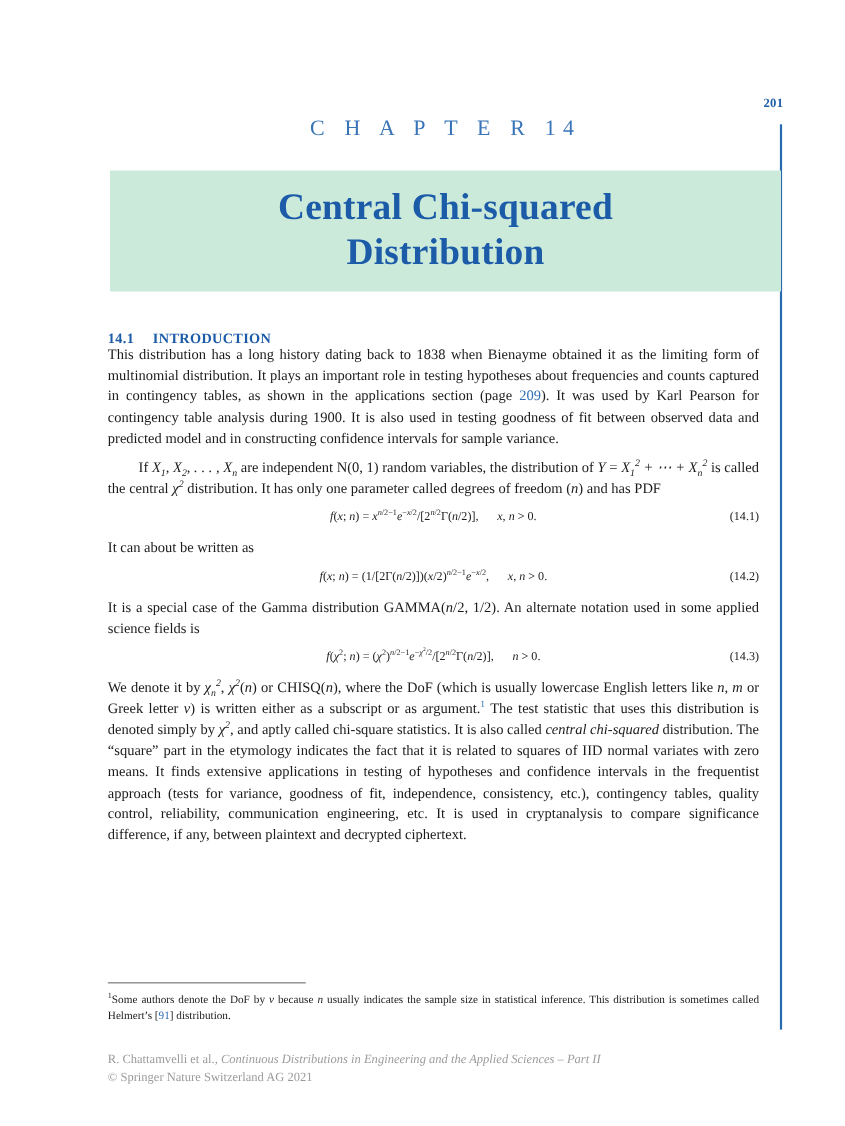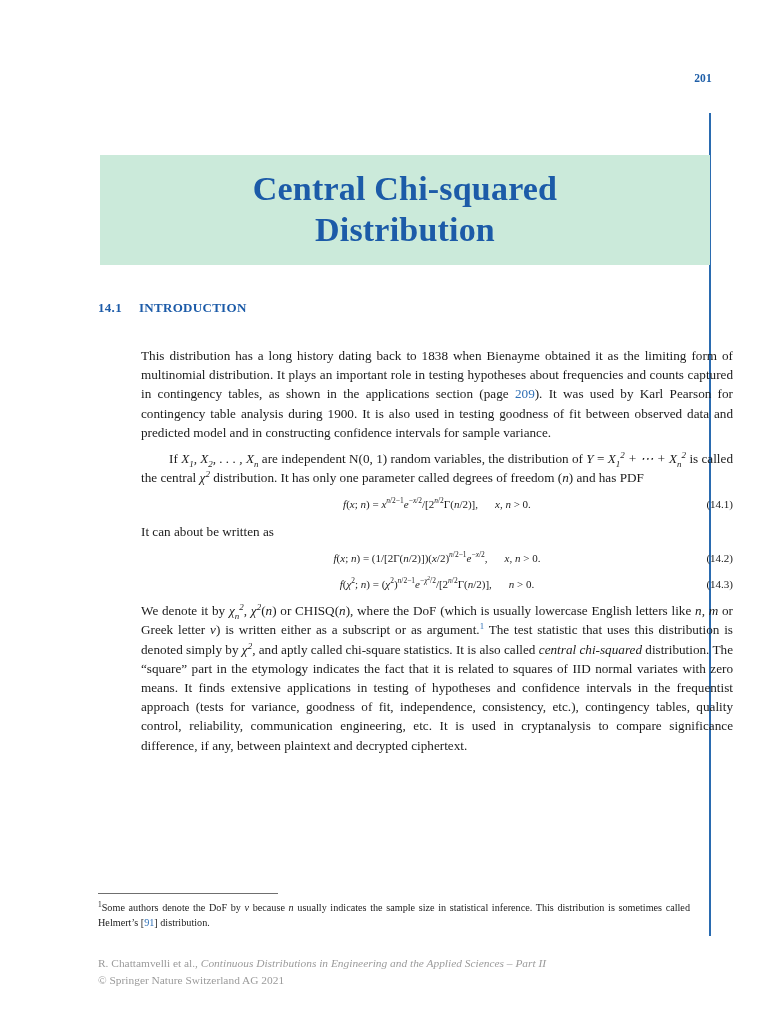--- a/index.html
+++ b/index.html
@@ -15,21 +15,21 @@
   }
 
   .page {
     position: absolute;
     inset: 0;
   }
 
   
   .page-number {
     position: absolute;
-    top: 72px;
+    top: 88px;
     left: 0;
     width: 712px;
     text-align: right;
     font-size: 11.5px;
     font-weight: bold;
     color: #1f5fa8;
     letter-spacing: .2px;
   }
 
   
@@ -87,28 +87,27 @@
     font-size: 13px;
     font-weight: bold;
     letter-spacing: .3px;
   }
   .section-heading .num { margin-right: 17px; }
 
   
   .body-col {
     position: absolute;
     left: 98px;
-    top: 346px;
+    top: 312px;
     width: 592px;
     font-size: 13.2px;
     line-height: 1.455;
     text-align: justify;
     text-justify: inter-word;
     color: #1b1b1b;
-    margin-left: 43px;
   }
   .body-col p { margin: 0 0 0 0; }
   p.indent { text-indent: 28px; margin-top: 7px; }
 
   .link { color: #2f6fb5; }
 
   
   .m { font-style: italic; font-family: "Liberation Serif", "DejaVu Serif", serif; }
   .up { font-style: normal; }
   sub, sup { font-size: 0.68em; line-height: 0; }
@@ -171,20 +170,21 @@
 </style>
 </head>
 <body>
 
 <div class="page">
 
   <div class="page-number">201</div>
 
   <div class="side-rule"></div>
 
+  <div class="chapter-eyebrow">C H A P T E R   14</div>
 
   <div class="title-band">
     <div class="title-text">
       <span class="title-line">Central Chi-squared</span>
       <span class="title-line">Distribution</span>
     </div>
   </div>
 
   <div class="section-heading">
     <span class="num">14.1</span><span>INTRODUCTION</span>
@@ -201,20 +201,21 @@
       <span class="eq-num">(14.1)</span>
     </div>
 
     <p>It can about be written as</p>
 
     <div class="eqn">
       <span class="eq-body"><span class="m">f</span>(<span class="m">x</span>; <span class="m">n</span>) = (1/[2Γ(<span class="m">n</span>/2)])(<span class="m">x</span>/2)<sup><span class="m">n</span>/2−1</sup><span class="m">e</span><sup>−<span class="m">x</span>/2</sup>,<span class="eq-sep"></span><span class="m">x</span>, <span class="m">n</span> &gt; 0.</span>
       <span class="eq-num">(14.2)</span>
     </div>
 
+    <p><span>It is a special case of the Gamma distribution GAMMA(</span><span class="m">n</span>/2, 1/2<span>). An alternate notation used in some applied science fields is</span></p>
 
     <div class="eqn">
       <span class="eq-body"><span class="m">f</span>(<span class="m">χ</span><sup>2</sup>; <span class="m">n</span>) = (<span class="m">χ</span><sup>2</sup>)<sup><span class="m">n</span>/2−1</sup><span class="m">e</span><sup>−<span class="m">χ</span><sup>2</sup>/2</sup>/[2<sup><span class="m">n</span>/2</sup>Γ(<span class="m">n</span>/2)],<span class="eq-sep"></span><span class="m">n</span> &gt; 0.</span>
       <span class="eq-num">(14.3)</span>
     </div>
 
     <p><span>We denote it by </span><span class="m">χ<sub>n</sub><sup>2</sup></span>, <span class="m">χ<sup>2</sup></span>(<span class="m">n</span>)<span> or CHISQ(</span><span class="m">n</span><span>), where the DoF (which is usually lowercase English letters like </span><span class="m">n</span>, <span class="m">m</span><span> or Greek letter </span><span class="m">ν</span><span>) is written either as a subscript or as argument.</span><sup class="fn">1</sup><span> The test statistic that uses this distribution is denoted simply by </span><span class="m">χ<sup>2</sup></span><span>, and aptly called chi-square statistics. It is also called </span><em>central chi-squared</em><span> distribution. The “square” part in the etymology indicates the fact that it is related to squares of IID normal variates with zero means. It finds extensive applications in testing of hypotheses and confidence intervals in the frequentist approach (tests for variance, goodness of fit, independence, consistency, etc.), contingency tables, quality control, reliability, communication engineering, etc. It is used in cryptanalysis to compare significance difference, if any, between plaintext and decrypted ciphertext.</span></p>
 
   </div>
 

